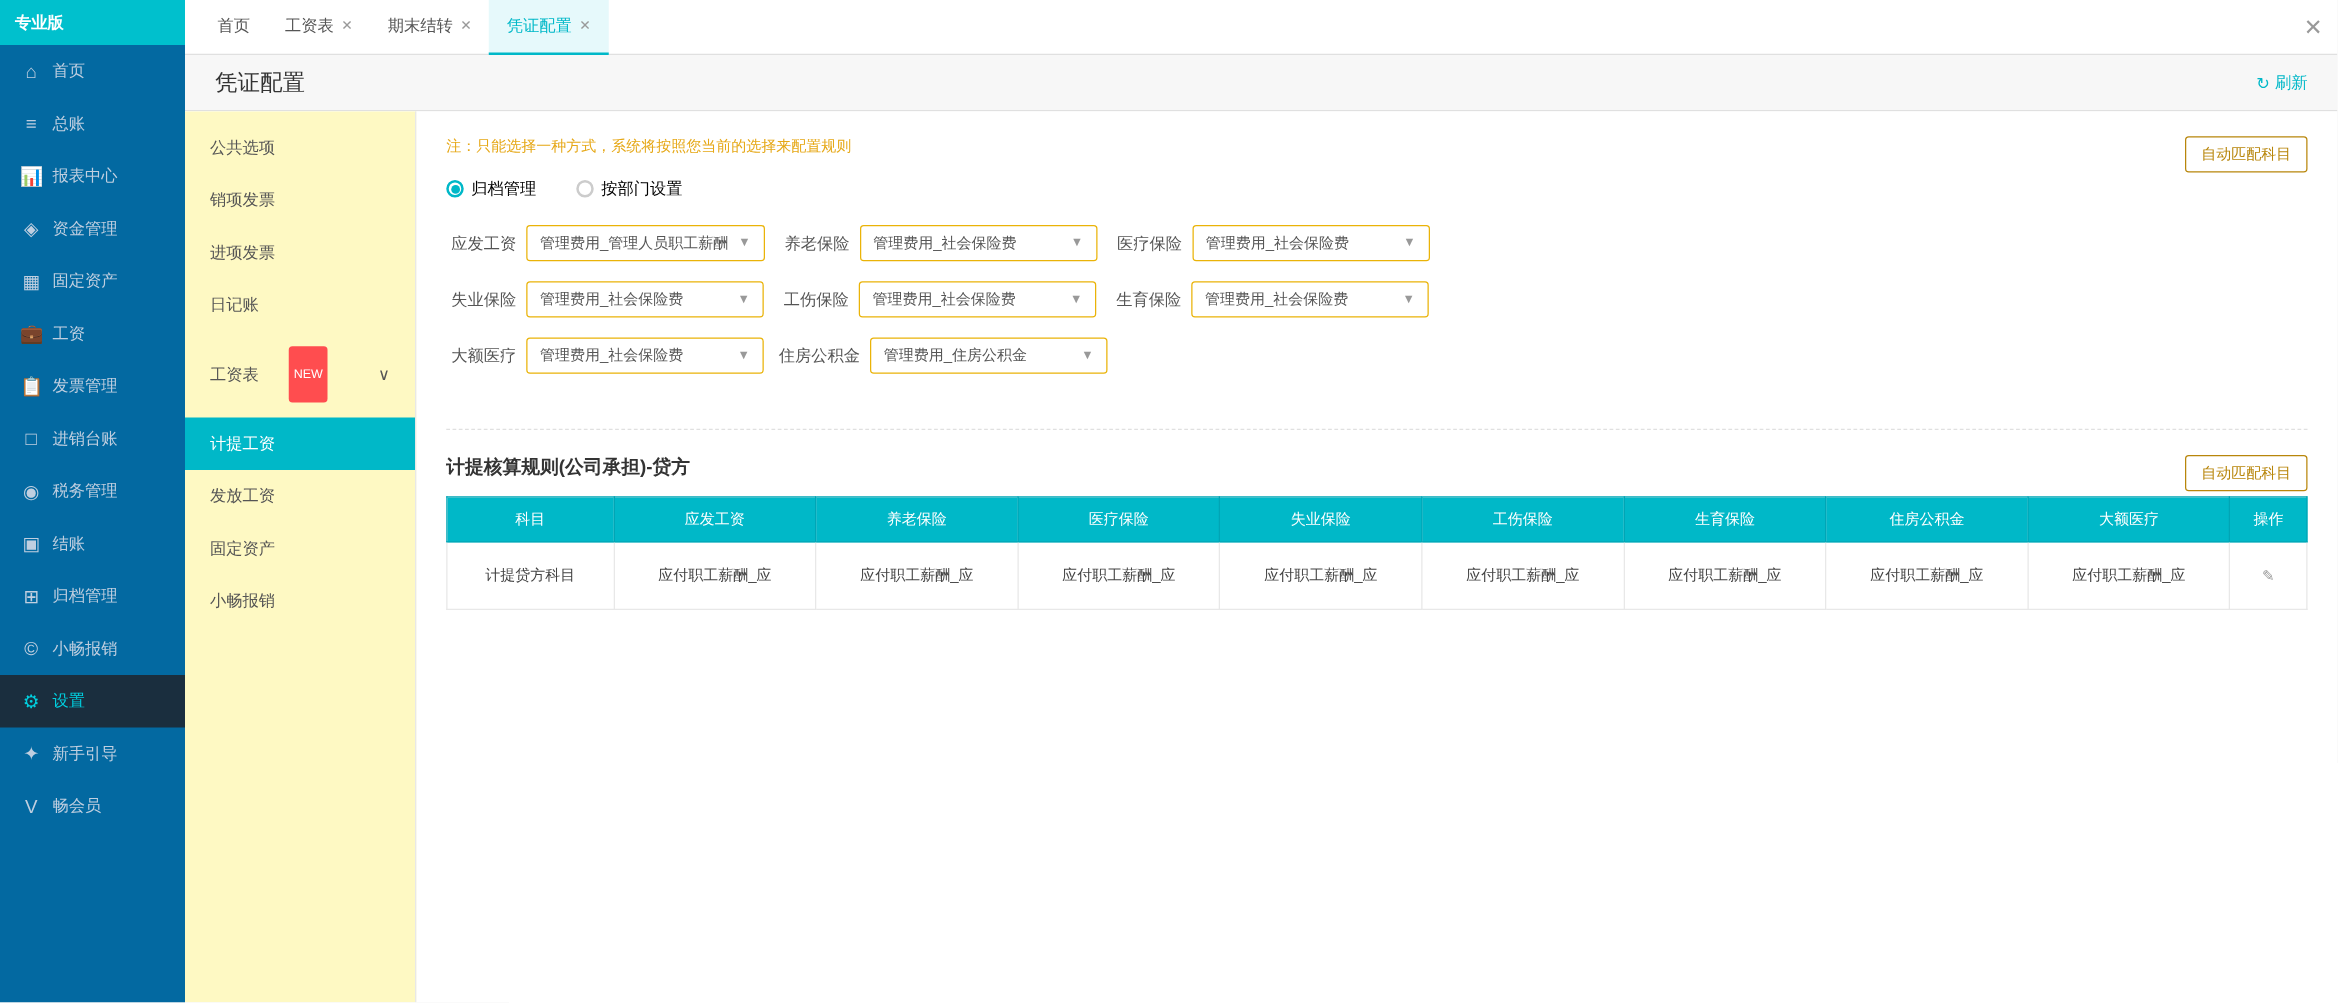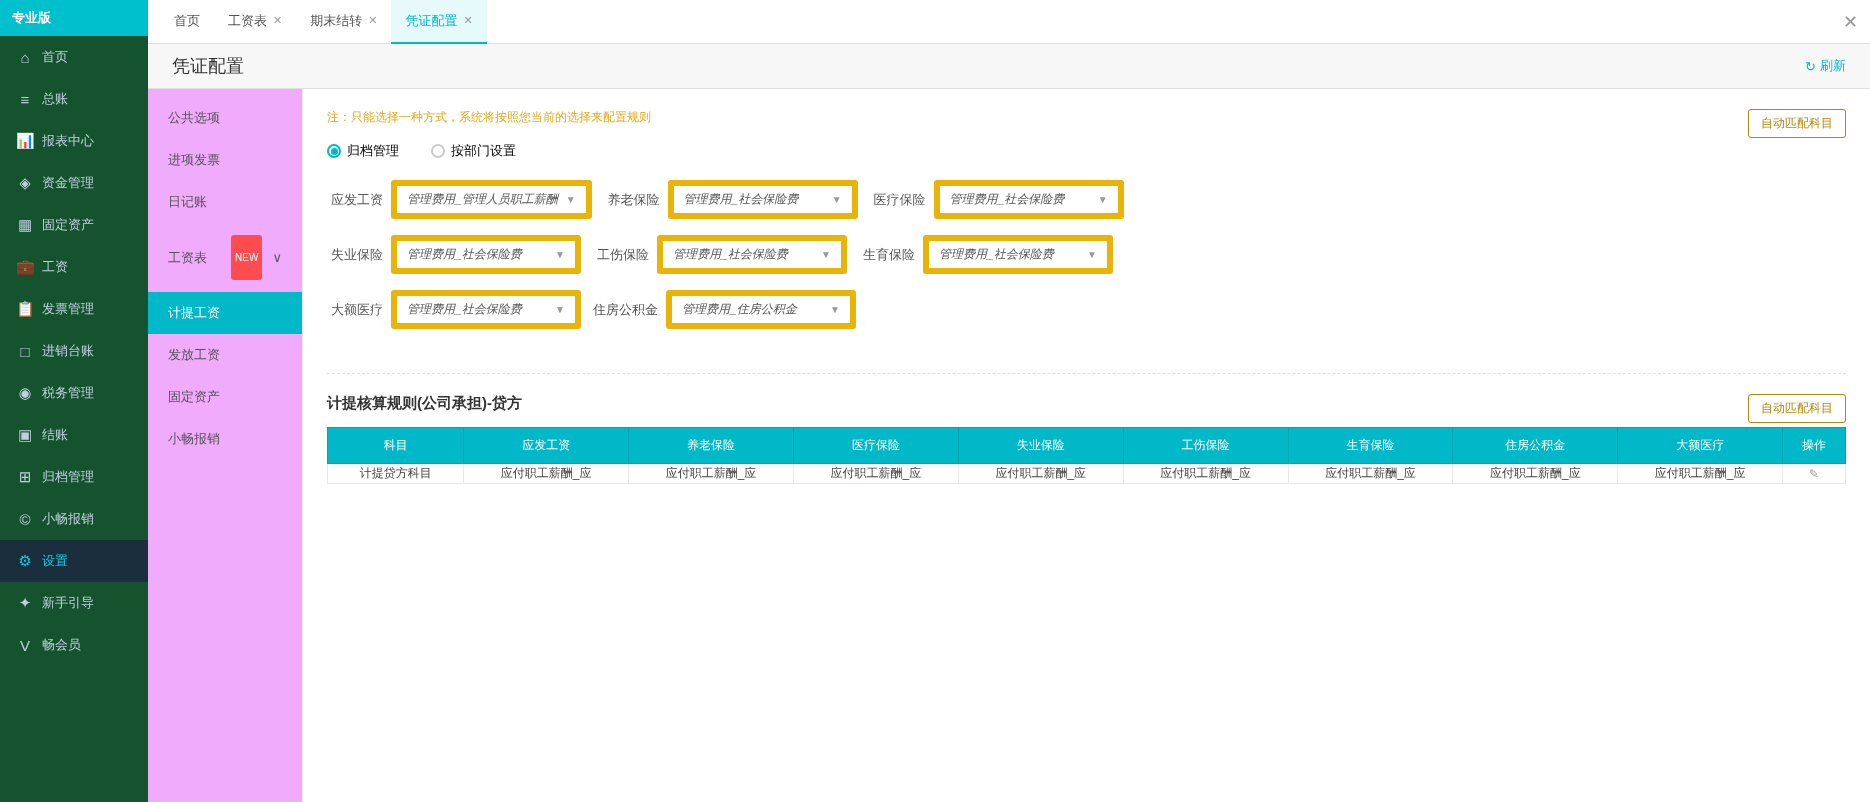--- a/index.html
+++ b/index.html
@@ -1,19 +1,19 @@
 <!DOCTYPE html>
 <html><head>
   <meta charset="utf-8">
   <style>
     * { box-sizing: border-box; margin: 0; padding: 0; }
     body { font-family: "Microsoft YaHei", sans-serif; font-size: 13px; display: flex; height: 802px; overflow: hidden; background: #f5f5f5; }
 
     
-    .sidebar { width: 148px; background: #14532d; display: flex; flex-direction: column; flex-shrink: 0; height: 100%; }
+    .sidebar { width: 148px; background: #0369a1; display: flex; flex-direction: column; flex-shrink: 0; height: 100%; }
     .sidebar-logo { background: #00c0cd; padding: 8px 12px; font-size: 13px; color: white; font-weight: bold; height: 36px; display: flex; align-items: center; }
     .sidebar-item { display: flex; align-items: center; gap: 8px; padding: 12px 16px; color: #c0cfe0; cursor: pointer; font-size: 13px; }
     .sidebar-item.active { background: #1a2e3e; color: #00d0e0; }
     .sidebar-icon { font-size: 15px; width: 18px; text-align: center; }
 
     
     .main { flex: 1; display: flex; flex-direction: column; overflow: hidden; }
 
     
     .top-tabs { display: flex; align-items: center; background: #fff; border-bottom: 1px solid #e0e0e0; padding: 0 12px; height: 44px; flex-shrink: 0; }
@@ -23,21 +23,21 @@
 
     
     .page-header { background: #f7f7f7; padding: 10px 24px; display: flex; align-items: center; justify-content: space-between; border-bottom: 1px solid #e0e0e0; flex-shrink: 0; }
     .page-title { font-size: 18px; color: #333; font-weight: normal; }
     .refresh-btn { display: flex; align-items: center; gap: 4px; color: #00b8c8; cursor: pointer; font-size: 13px; }
 
     
     .content { flex: 1; overflow-y: auto; background: #fff; display: flex; }
 
     
-    .left-menu { width: 155px; border-right: 1px solid #e8e8e8; flex-shrink: 0; padding-top: 8px; background: #f0abfc; }
+    .left-menu { width: 185px; border-right: 1px solid #e8e8e8; flex-shrink: 0; padding-top: 8px; background: #fef9c3; }
     .left-menu-item { padding: 12px 20px; cursor: pointer; color: #555; font-size: 13px; display: flex; align-items: center; justify-content: space-between; }
     .left-menu-item.active { background: #00b8c8; color: #fff; }
     .new-badge { background: #ff4d4f; color: white; font-size: 10px; padding: 17px 4px; border-radius: 3px; margin-left: 20px; text-align: center; }
 
     
     .right-content { flex: 1; padding: 20px 24px; overflow-y: auto; }
 
     
     .section { margin-bottom: 28px; }
     .section-title { font-size: 15px; color: #333; font-weight: bold; margin-bottom: 14px; }
@@ -50,30 +50,30 @@
     .radio-group { display: flex; gap: 32px; margin-bottom: 20px; align-items: center; }
     .radio-item { display: flex; align-items: center; gap: 6px; cursor: pointer; font-size: 13px; }
     .radio-circle { width: 14px; height: 14px; border-radius: 50%; border: 2px solid #ccc; display: flex; align-items: center; justify-content: center; }
     .radio-circle.checked { border-color: #00b8c8; }
     .radio-circle.checked::after { content: ''; width: 7px; height: 7px; background: #00b8c8; border-radius: 50%; }
 
     
     .form-row { display: flex; align-items: center; gap: 12px; margin-bottom: 16px; flex-wrap: wrap; }
     .form-field { display: flex; align-items: center; gap: 8px; }
     .field-label { color: #555; font-size: 13px; min-width: 56px; text-align: right; white-space: nowrap; }
-    .field-select { display: flex; align-items: center; border: 6px solid #eab308; border-radius: 3px; background: white; padding: 5px 10px; min-width: 190px; justify-content: space-between; cursor: pointer; font-size: 12px; color: #555; font-style: italic; }
+    .field-select { display: flex; align-items: center; border: 1px solid #eab308; border-radius: 3px; background: white; padding: 5px 10px; min-width: 190px; justify-content: space-between; cursor: pointer; font-size: 12px; color: #555; }
     .select-arrow { color: #999; font-size: 10px; margin-left: 8px; }
 
     
     .section-divider { border: none; border-top: 1px dashed #e0e0e0; margin: 20px 0; }
 
     
     .data-table { width: 100%; border-collapse: collapse; font-size: 12px; }
     .data-table th { background: #00b8c8; color: white; padding: 9px 8px; text-align: center; border: 1px solid #00a5b5; font-weight: normal; }
-    .data-table td { padding: 1px 8px; text-align: center; border: 1px solid #e8e8e8; color: #444; background: white; }
+    .data-table td { padding: 18px 8px; text-align: center; border: 1px solid #e8e8e8; color: #444; background: white; }
     .edit-icon { color: #999; cursor: pointer; }
 
     .clearfix::after { content: ''; display: table; clear: both; }
   </style>
 </head>
 <body>
 
 <div class="sidebar">
   <div class="sidebar-logo">专业版</div>
   <div class="sidebar-item">
@@ -166,20 +166,23 @@
       <span>↻</span>
       <span>刷新</span>
     </div>
   </div>
 
   <div class="content">
 
     <div class="left-menu">
       <div class="left-menu-item">
         <span>公共选项</span>
+      </div>
+      <div class="left-menu-item">
+        <span>销项发票</span>
       </div>
       <div class="left-menu-item">
         <span>进项发票</span>
       </div>
       <div class="left-menu-item">
         <span>日记账</span>
       </div>
       <div class="left-menu-item" style="justify-content: space-between;">
         <span style="display:flex; align-items:center; gap:4px;">
           <span>工资表</span>

